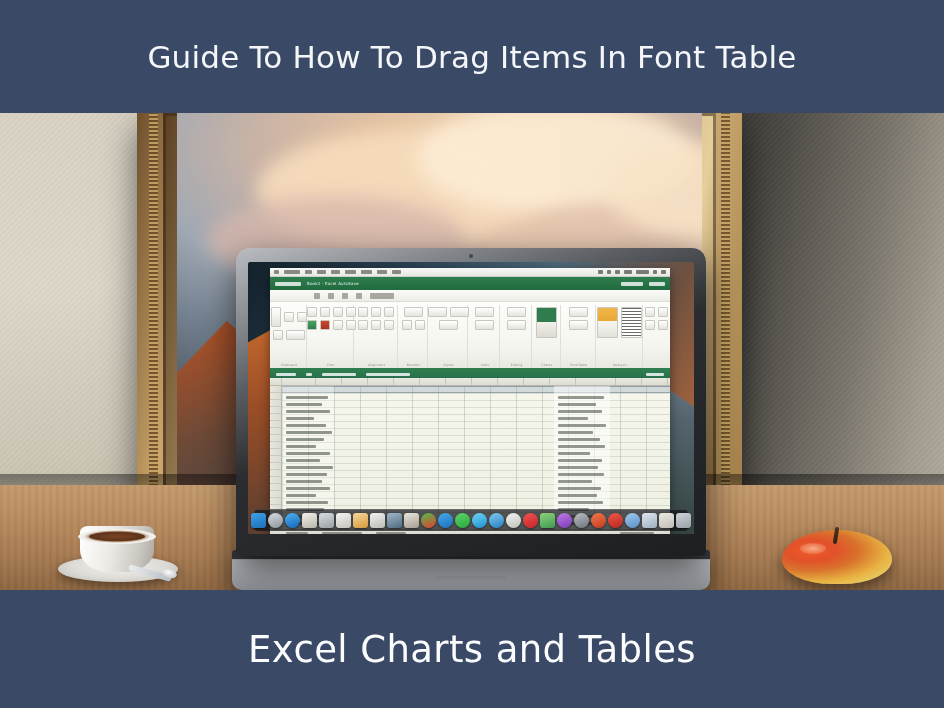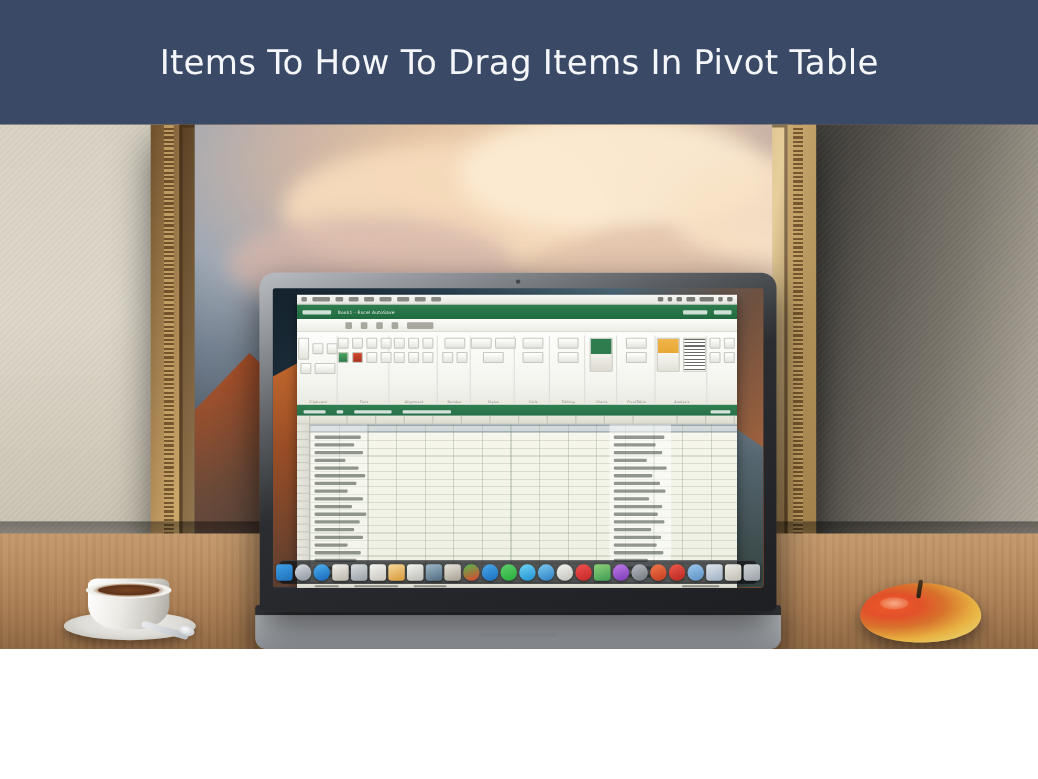--- a/index.html
+++ b/index.html
@@ -385,21 +385,21 @@
     background:radial-gradient(ellipse,rgba(255,240,210,.55),rgba(255,240,210,0));
     border-radius:50%;
   }
 </style>
 </head>
 <body>
 
 <div id="page">
 
   <div class="banner" id="header-banner">
-    <div id="page-title">Items To How To Drag Items In Pivot Table</div>
+    <div id="page-title">Guide To How To Drag Items In Font Table</div>
   </div>
 
   <div id="photo">
 
     <div class="wall-left"></div>
     <div class="wall-right"></div>
 
     <div id="painting-frame">
       <div class="frame-inner-bevel"></div>
       <div class="frame-ornament"></div>
@@ -745,14 +745,17 @@
               <div class="dock-icon round" style="background: linear-gradient(160deg, rgb(158, 201, 238), rgb(91, 143, 196));"></div>
               <div class="dock-icon" style="background: linear-gradient(160deg, rgb(223, 230, 238), rgb(159, 176, 194));"></div>
               <div class="dock-icon" style="background: linear-gradient(160deg, rgb(236, 234, 228), rgb(192, 189, 180));"></div>
               <div class="dock-icon" style="background: linear-gradient(160deg, rgb(207, 211, 216), rgb(154, 160, 166));"></div>
             </div>
         </div>
       </div>
     </div>
   </div>
 
+  <div class="banner" id="footer-banner">
+    <div id="footer-title">Excel Charts and Tables</div>
+  </div>
 
 </div>
 
 </body></html>

